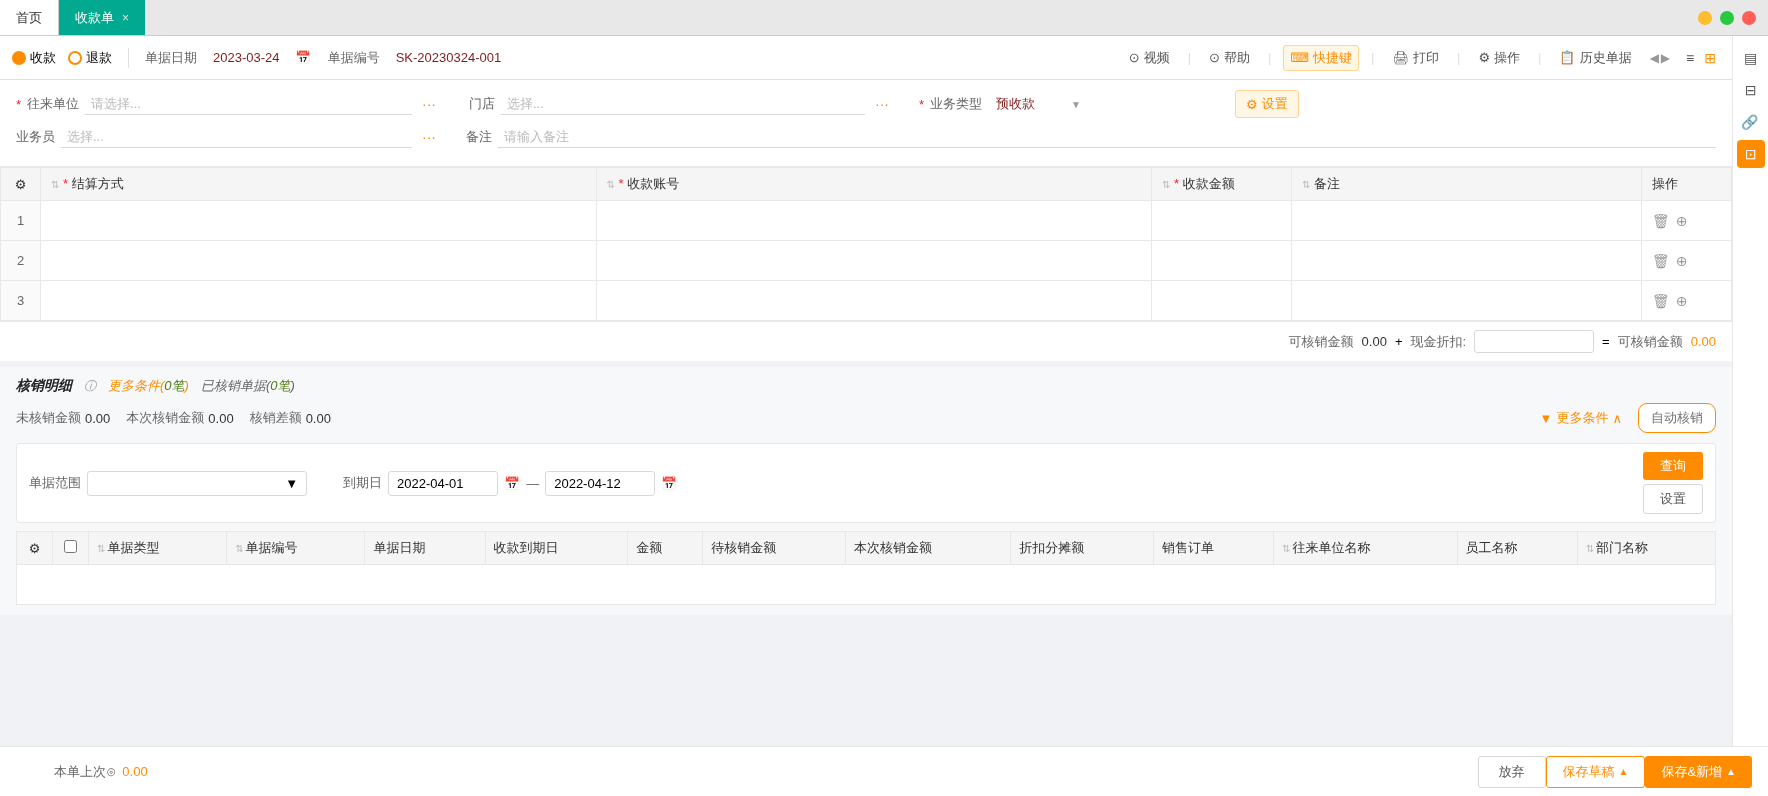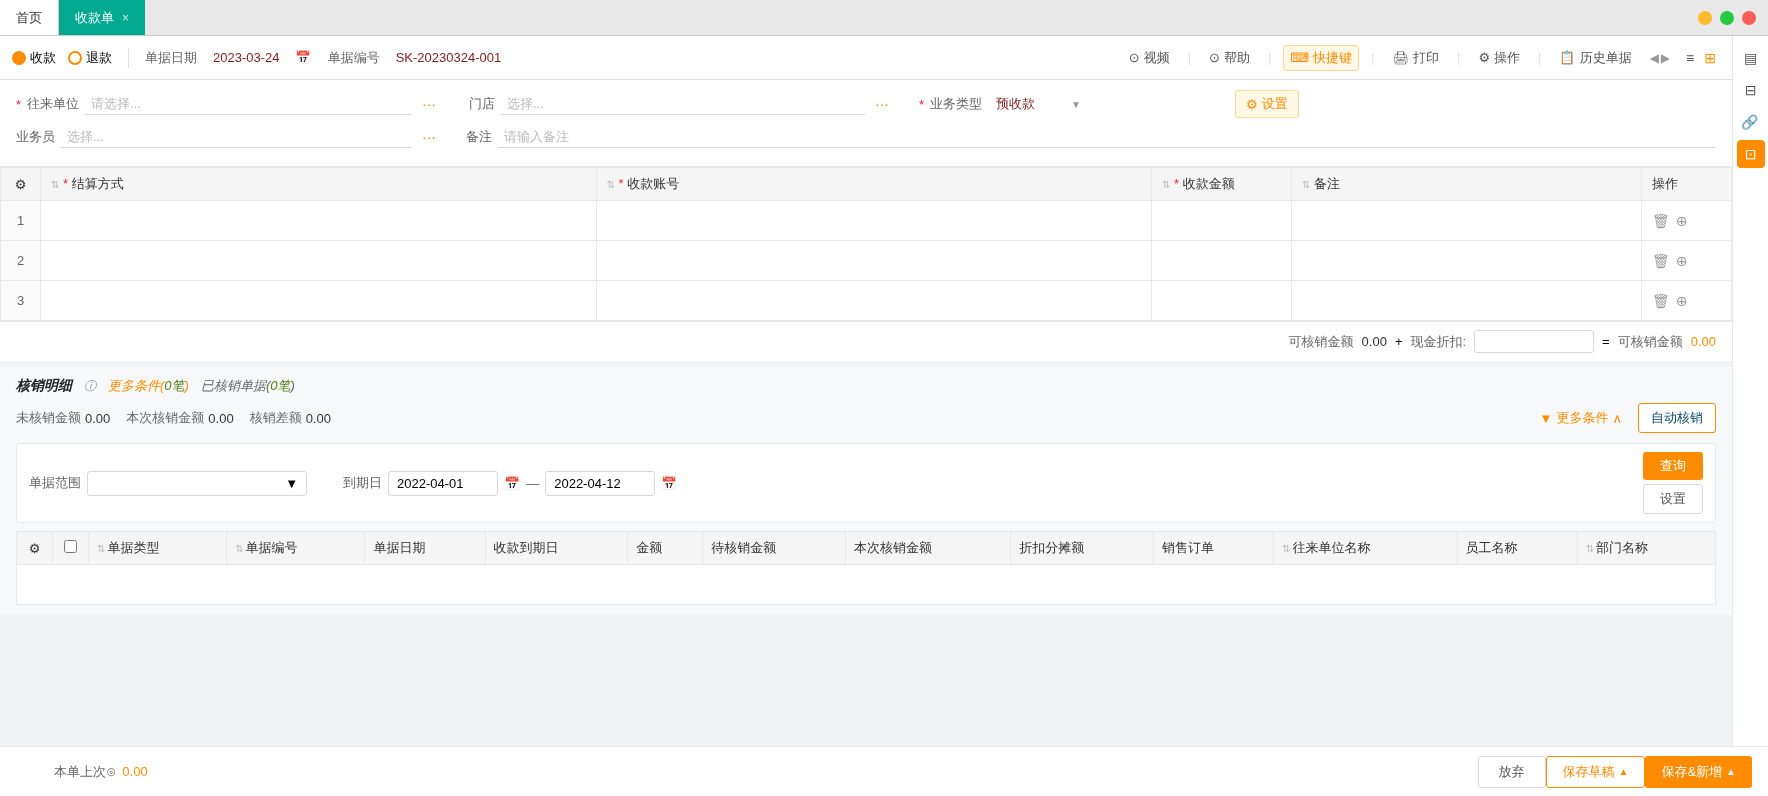--- a/index.html
+++ b/index.html
@@ -106,22 +106,22 @@
     .tab-link { color: #ff8c00; cursor: pointer; font-size: 13px; }
     .tab-link .count { color: #4d7c0f; }
     .stats-row { display: flex; align-items: center; gap: 16px; margin-bottom: 10px; }
     .stat-item { display: flex; align-items: center; gap: 4px; }
     .stat-label { color: #666; }
     .stat-value { color: #333; }
     .more-conditions {
       margin-left: auto; color: #ff8c00; cursor: pointer; display: flex; align-items: center; gap: 4px;
     }
     .auto-writeoff-btn {
-      background: #fff; border: 1px solid #ff8c00; color: #0c4a6e; padding: 5px 12px;
-      border-radius: 3px; cursor: pointer;
+      background: #fff; border: 1px solid #ff8c00; color: #737373; padding: 5px 12px;
+      border-radius: 9px; cursor: pointer;
     }
 
     
     .filter-row {
       background: #fff; border: 1px solid #e8e8e8; border-radius: 3px; padding: 8px 12px;
       display: flex; align-items: center; gap: 16px; margin-bottom: 8px;
     }
     .filter-field { display: flex; align-items: center; gap: 6px; }
     .filter-label { color: #666; }
     .filter-select-wrap {

